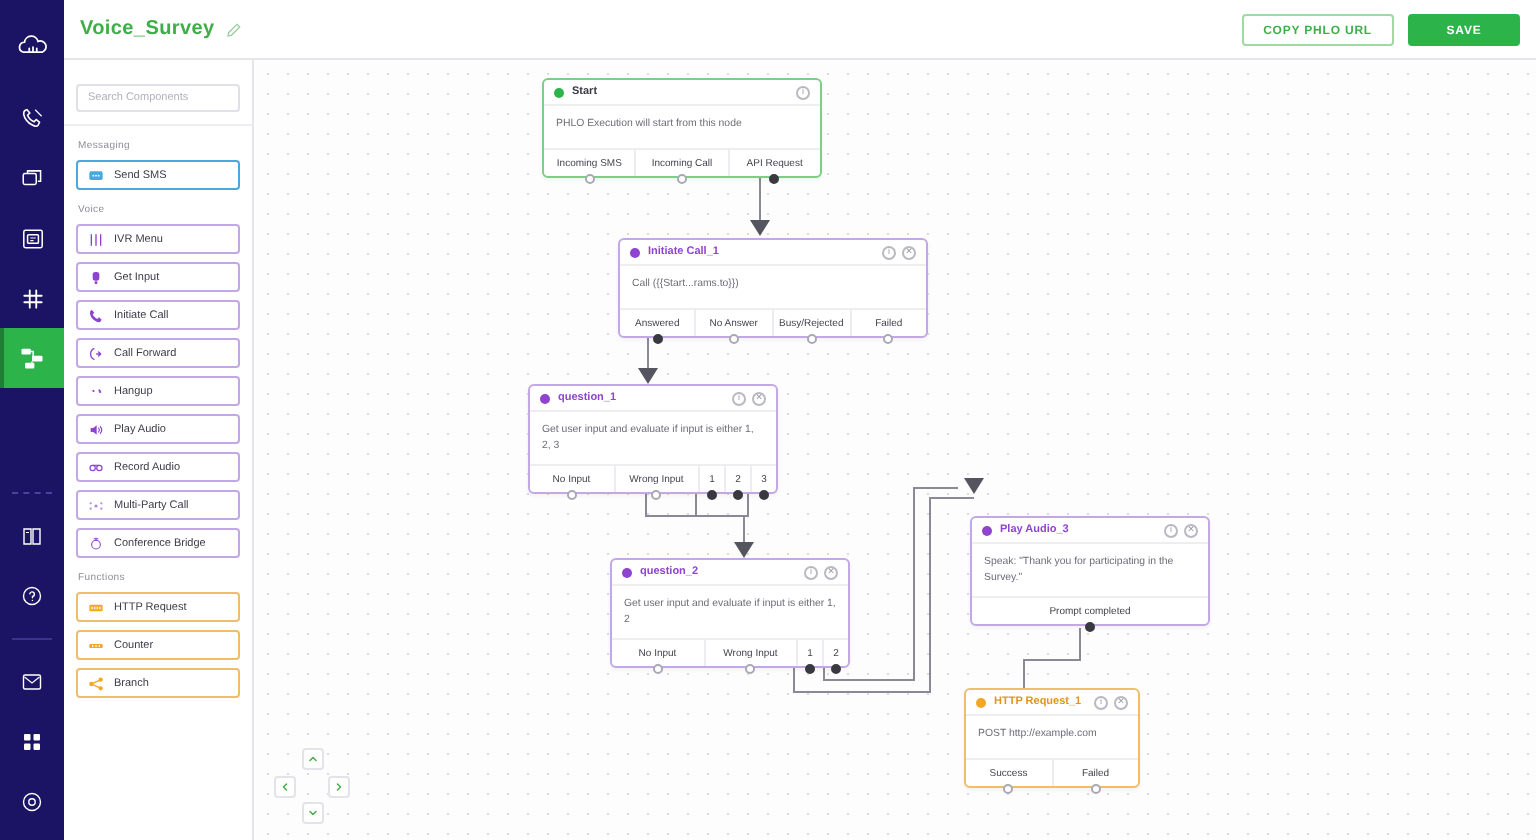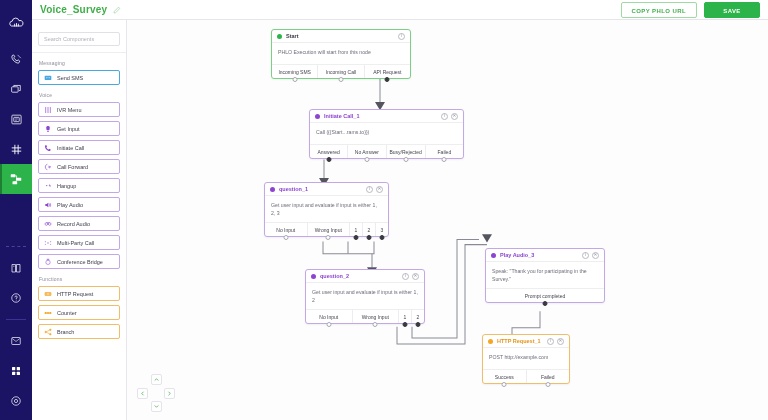--- a/index.html
+++ b/index.html
@@ -27,21 +27,21 @@
   .rail-item.active::before {
     content:""; position:absolute; left:0; top:0; bottom:0; width:2px; background:#1e7e34;
   }
   .rail-sep { width:20px; height:1px; background:#3b3392; margin:6px 0; }
   .rail-sep.dashed { border-top:1px dashed #4a42a0; background:none; height:0; }
   .rail-bottom { margin-top:auto; display:flex; flex-direction:column; align-items:center; padding-bottom:4px; }
 
   
   .main { flex:1; display:flex; flex-direction:column; min-width:0; }
   .header {
-    height:20px; background:#fff; border-bottom:1px solid #e6e6ea;
+    height:30px; background:#fff; border-bottom:1px solid #e6e6ea;
     display:flex; align-items:center; padding:0 8px; flex:none;
   }
   .phlo-title {
     color:#3fae49; font-size:10px; font-weight:bold; letter-spacing:.2px;
   }
   .edit-icon { margin-left:6px; display:flex; align-items:center; cursor:pointer; }
   .header-actions { margin-left:auto; display:flex; align-items:center; gap:7px; }
   .btn {
     font-size:6px; font-weight:bold; letter-spacing:.4px;
     padding:0 10px; height:16px; line-height:16px; border-radius:2px;

